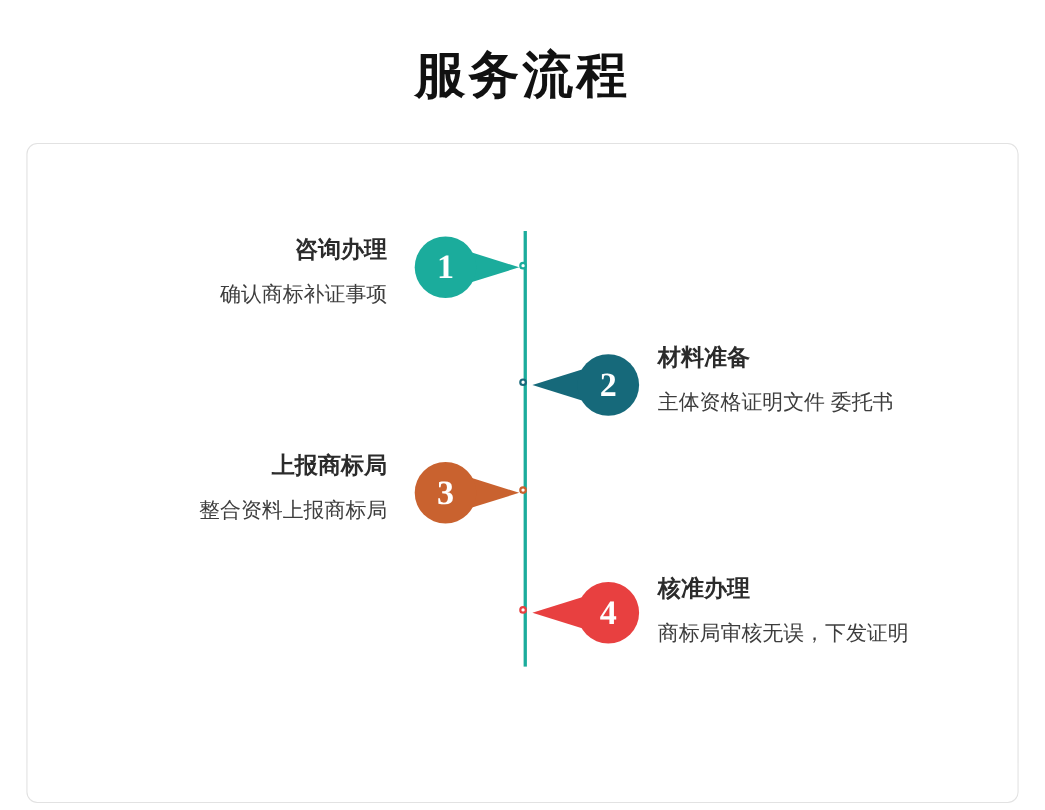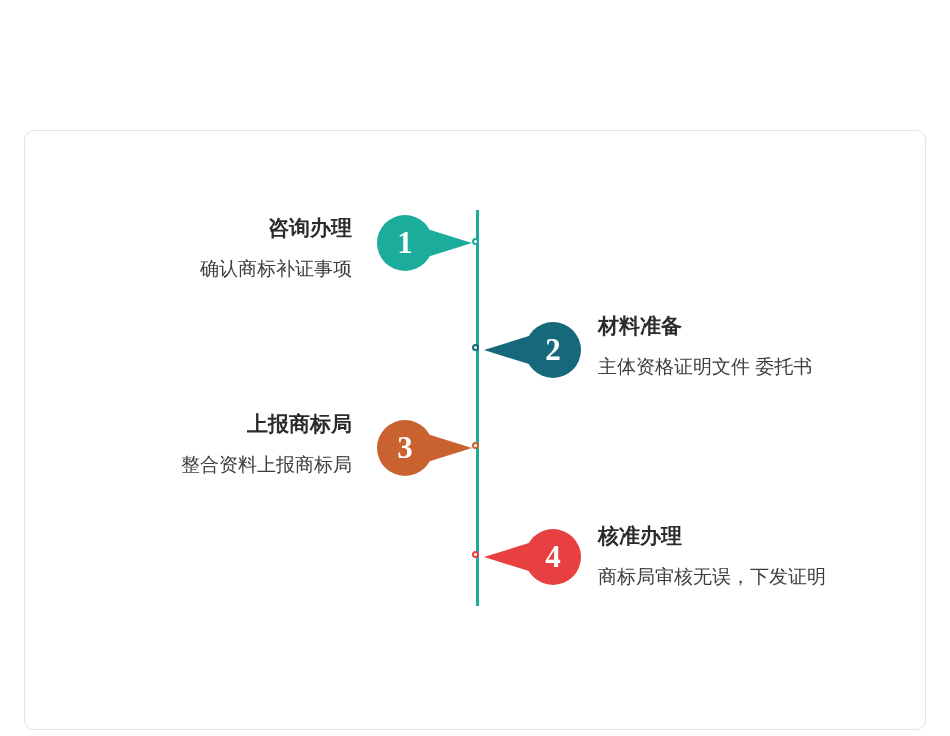--- a/index.html
+++ b/index.html
@@ -103,20 +103,21 @@
     border: 2px solid;
     border-radius: 50%;
     z-index: 3;
   }
 </style>
 </head>
 <body>
 
 <div class="canvas">
 
+  <h1 class="page-title">服务流程</h1>
 
   <div class="card"></div>
 
   <div class="timeline-line" style="background: rgb(27, 172, 156);"></div>
 
   <div class="step-text align-right" style="right:598px; top:216px;">
     <div class="step-title">咨询办理</div>
     <div class="step-desc">确认商标补证事项</div>
   </div>
   <div class="balloon-tail tail-right" style="left: 424px; top: 228px; border-left-color: rgb(27, 172, 156);"></div>

